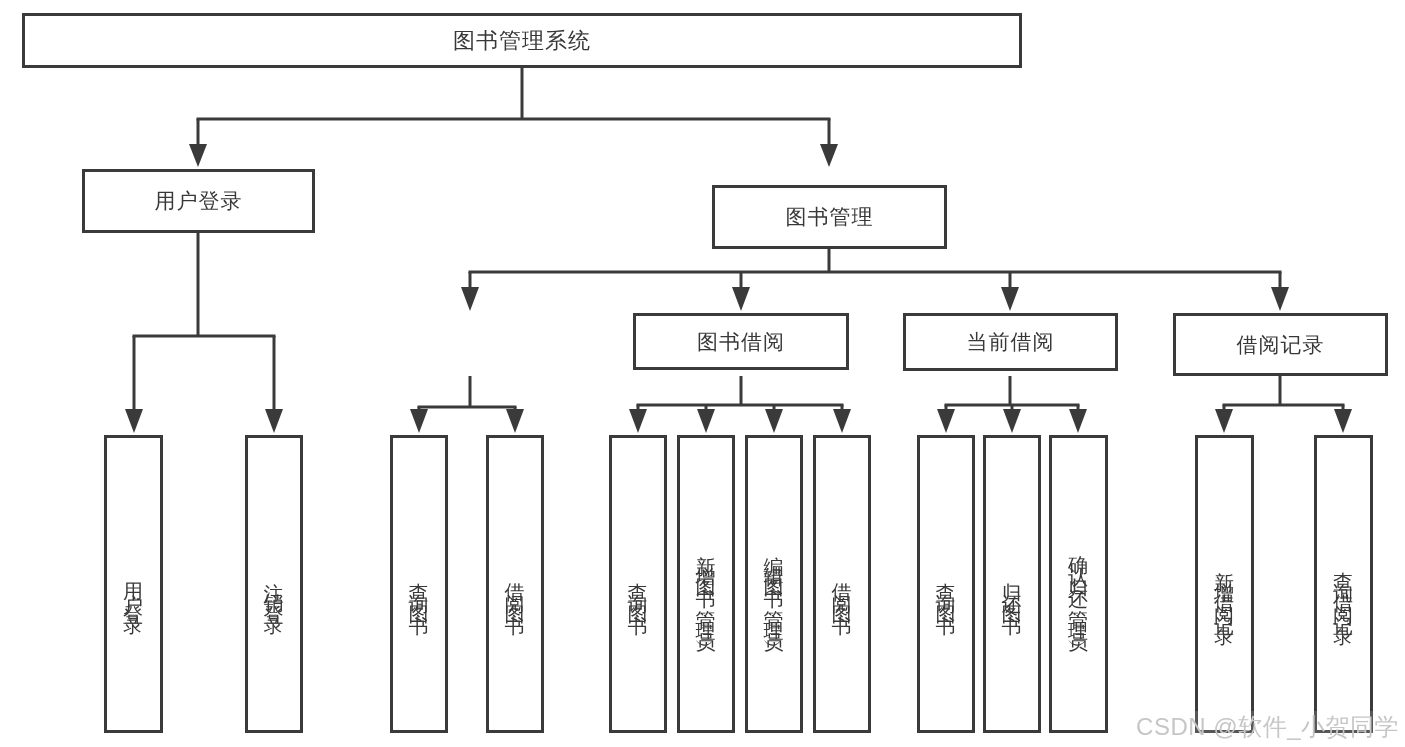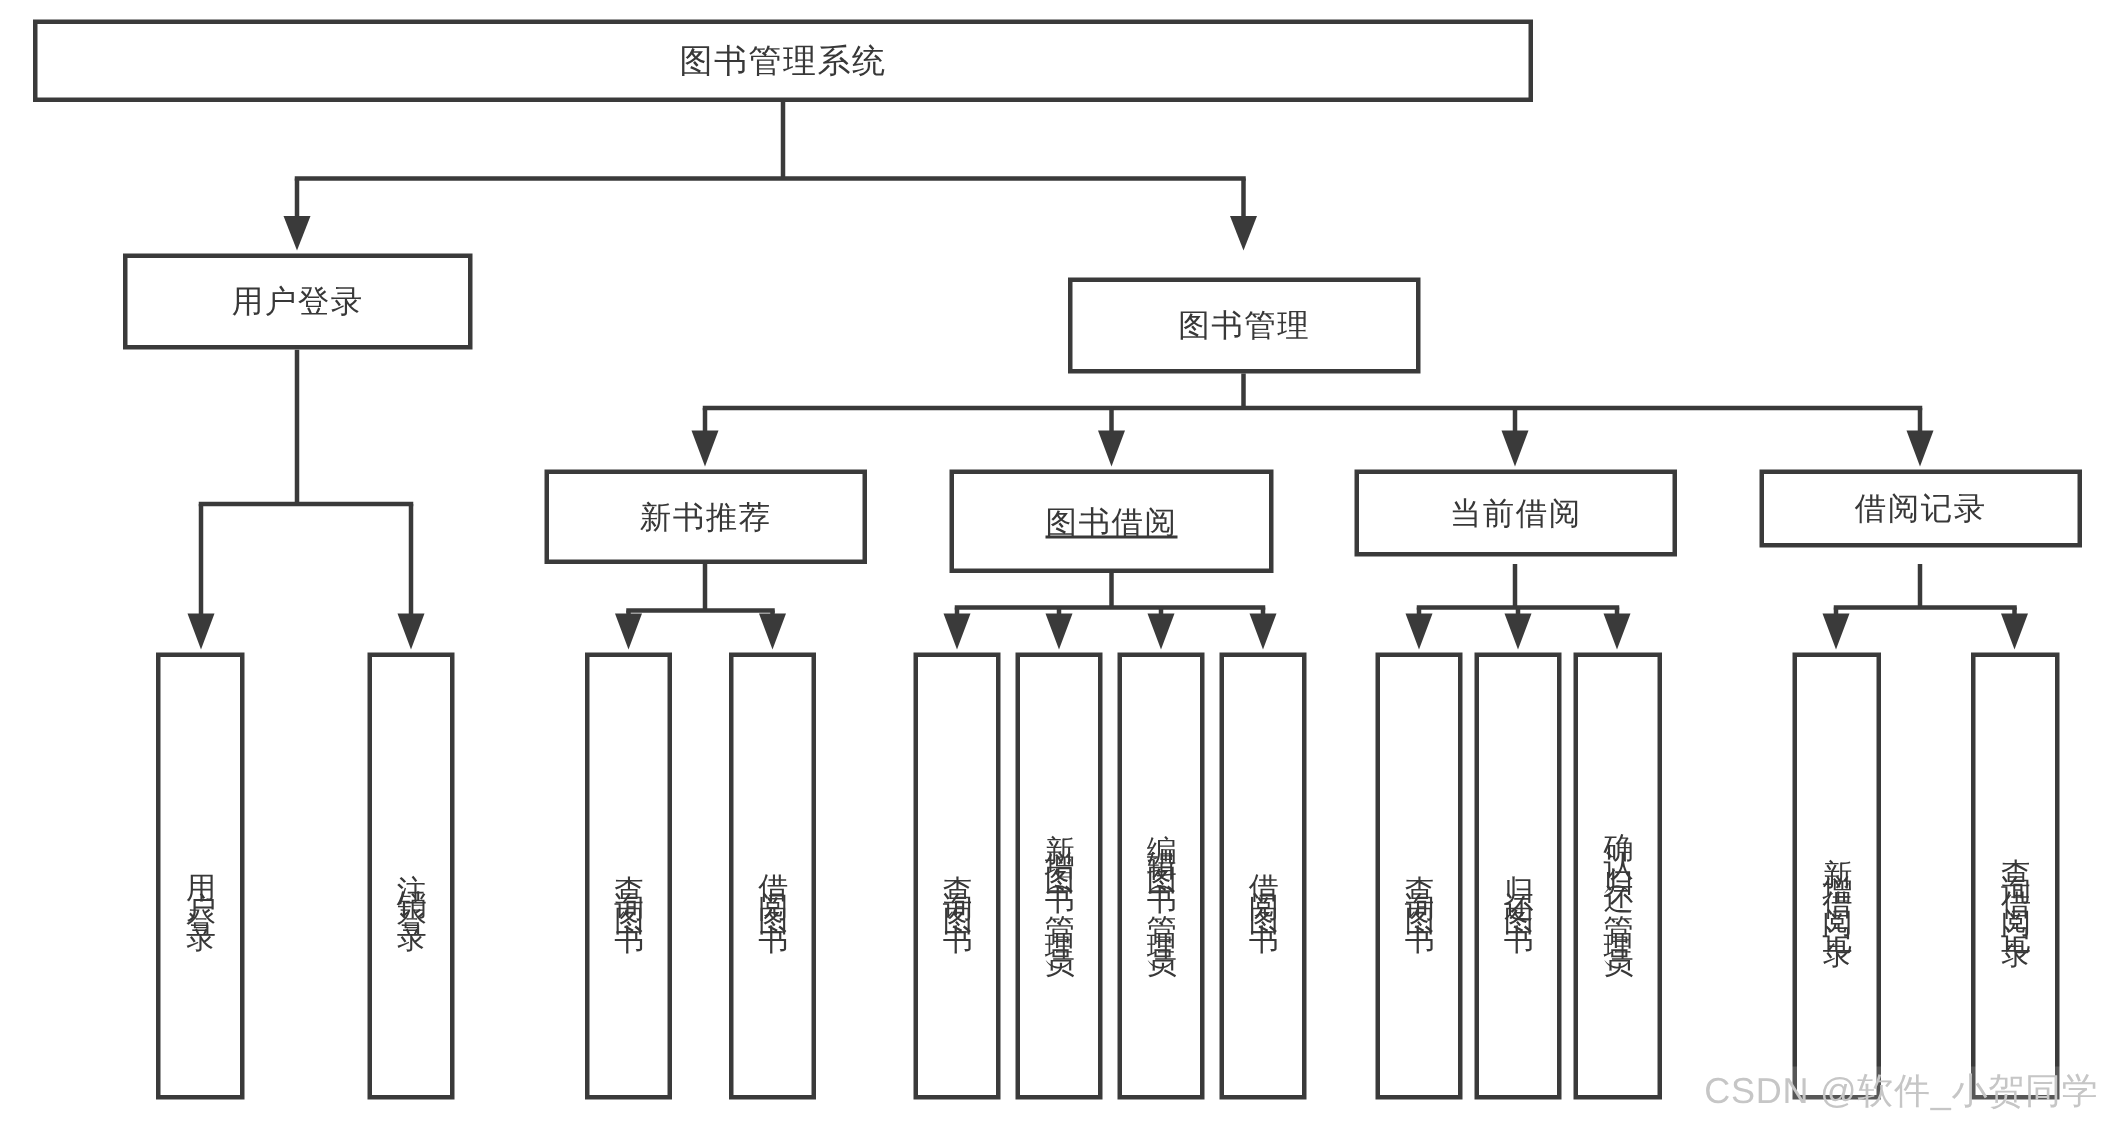--- a/index.html
+++ b/index.html
@@ -131,24 +131,23 @@
       <line x1="1343" y1="405" x2="1343" y2="412"></line>
       <polygon points="1334,409 1352,409 1343,433"></polygon>
     </g>
   </svg>
 
   <div class="node node-h node-root" style="left:22px;top:13px;width:1000px;height:55px;">图书管理系统</div>
 
   <div class="node node-h" style="left:82px;top:169px;width:233px;height:64px;">用户登录</div>
   <div class="node node-h" style="left:712px;top:169px;width:235px;height:64px;margin-top:16px;">图书管理</div>
 
-  <div class="node node-h" style="left:363px;top:313px;width:215px;height:63px;">新书推荐</div>
-  <div class="node node-h" style="left:633px;top:313px;width:216px;height:69px;text-decoration:underline;">图书借阅</div>
+  <div class="node node-h" style="left:633px;top:313px;width:216px;height:57px;">图书借阅</div>
   <div class="node node-h" style="left:903px;top:313px;width:215px;height:58px;">当前借阅</div>
-  <div class="node node-h" style="left:1173px;top:313px;width:215px;height:52px;">借阅记录</div>
+  <div class="node node-h" style="left:1173px;top:313px;width:215px;height:63px;">借阅记录</div>
 
   <div class="node node-v" style="left:104px;top:435px;width:59px;height:298px;">用户登录</div>
   <div class="node node-v" style="left:245px;top:435px;width:58px;height:298px;">注销登录</div>
 
   <div class="node node-v" style="left:390px;top:435px;width:58px;height:298px;">查询图书</div>
   <div class="node node-v" style="left:486px;top:435px;width:58px;height:298px;">借阅图书</div>
 
   <div class="node node-v" style="left:609px;top:435px;width:58px;height:298px;">查询图书</div>
   <div class="node node-v" style="left:677px;top:435px;width:58px;height:298px;">新增图书（管理员）</div>
   <div class="node node-v" style="left:745px;top:435px;width:58px;height:298px;">编辑图书（管理员）</div>

